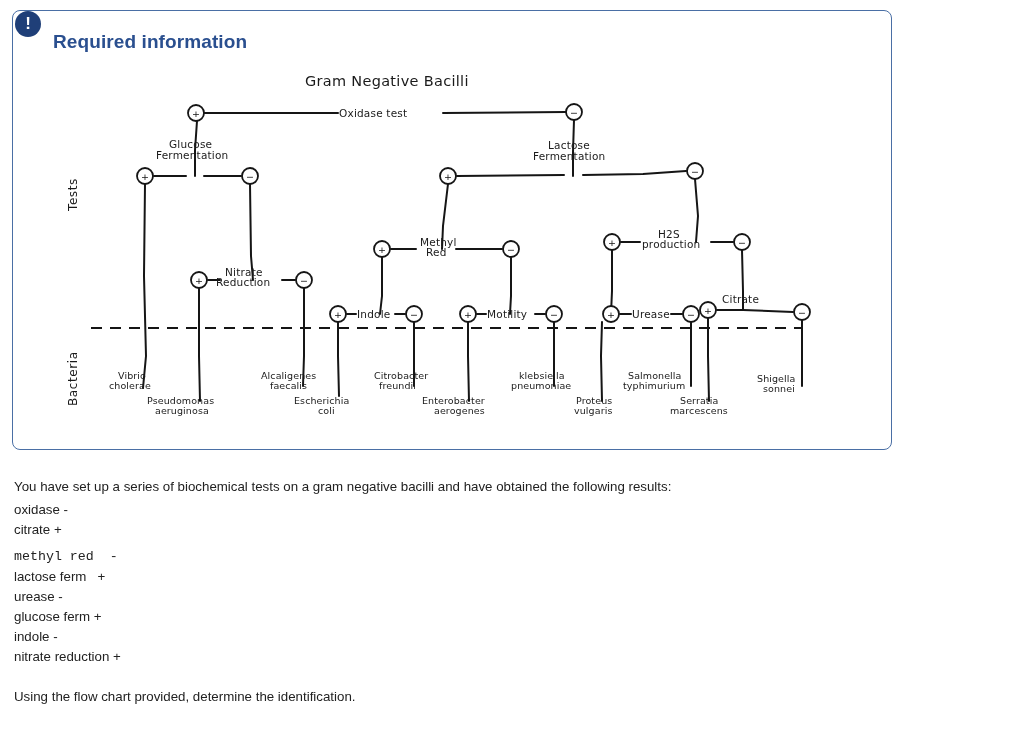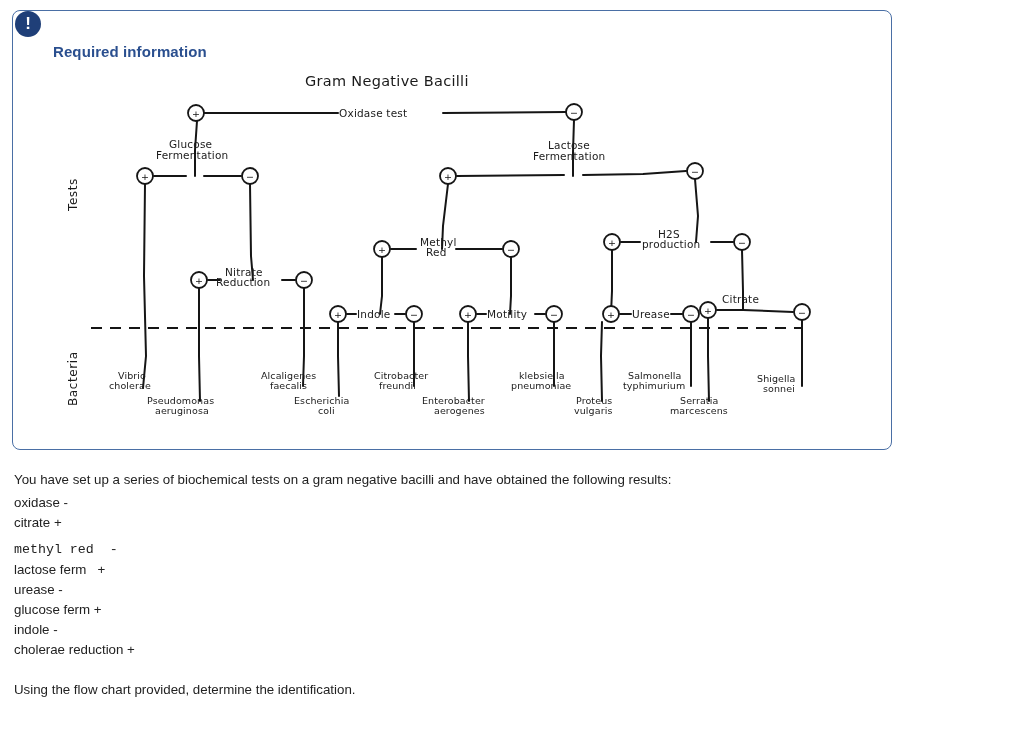--- a/index.html
+++ b/index.html
@@ -41,22 +41,22 @@
     font-size: 17px;
     font-weight: bold;
     line-height: 26px;
     text-align: center;
     font-family: "Liberation Sans", sans-serif;
     z-index: 5;
   }
   #req-title {
     position: absolute;
     left: 40px;
-    top: 32px;
-    font-size: 15px;
+    top: 20px;
+    font-size: 19px;
     font-weight: bold;
     color: #2a4f8f;
     letter-spacing: 0.1px;
   }
 
   
   #chart-wrap {
     position: absolute;
     left: 30px;
     top: 45px;
@@ -115,21 +115,21 @@
   
   #prompt-block {
     position: absolute;
     left: 14px;
     top: 470px;
     width: 960px;
     font-size: 13.3px;
     color: #222222;
     line-height: 20px;
   }
-  #prompt-block .lead { margin: 0 0 3px 0; }
+  #prompt-block .lead { margin: 7px 0 3px 0; }
   #prompt-block .res-line { margin: 0; white-space: pre; }
   #prompt-block .res-line.spaced { margin-top: 7px; font-family: Liberation Mono, monospace; }
   #prompt-block .closing { margin: 20px 0 0 0; }
   sub { font-size: 0.78em; }
 </style>
 </head>
 <body>
 
 <div id="req-card">
 
@@ -329,15 +329,15 @@
 
 <div id="prompt-block">
   <p class="lead">You have set up a series of biochemical tests on a gram negative bacilli and have obtained the following results:</p>
   <p class="res-line">oxidase -</p>
   <p class="res-line">citrate +</p>
   <p class="res-line spaced">methyl red  -</p>
   <p class="res-line">lactose ferm   +</p>
   <p class="res-line">urease -</p>
   <p class="res-line">glucose ferm +</p>
   <p class="res-line">indole -</p>
-  <p class="res-line">cholerae reduction +</p>
+  <p class="res-line">nitrate reduction +</p>
   <p class="closing">Using the flow chart provided, determine the identification.</p>
 </div>
 
 </body></html>

